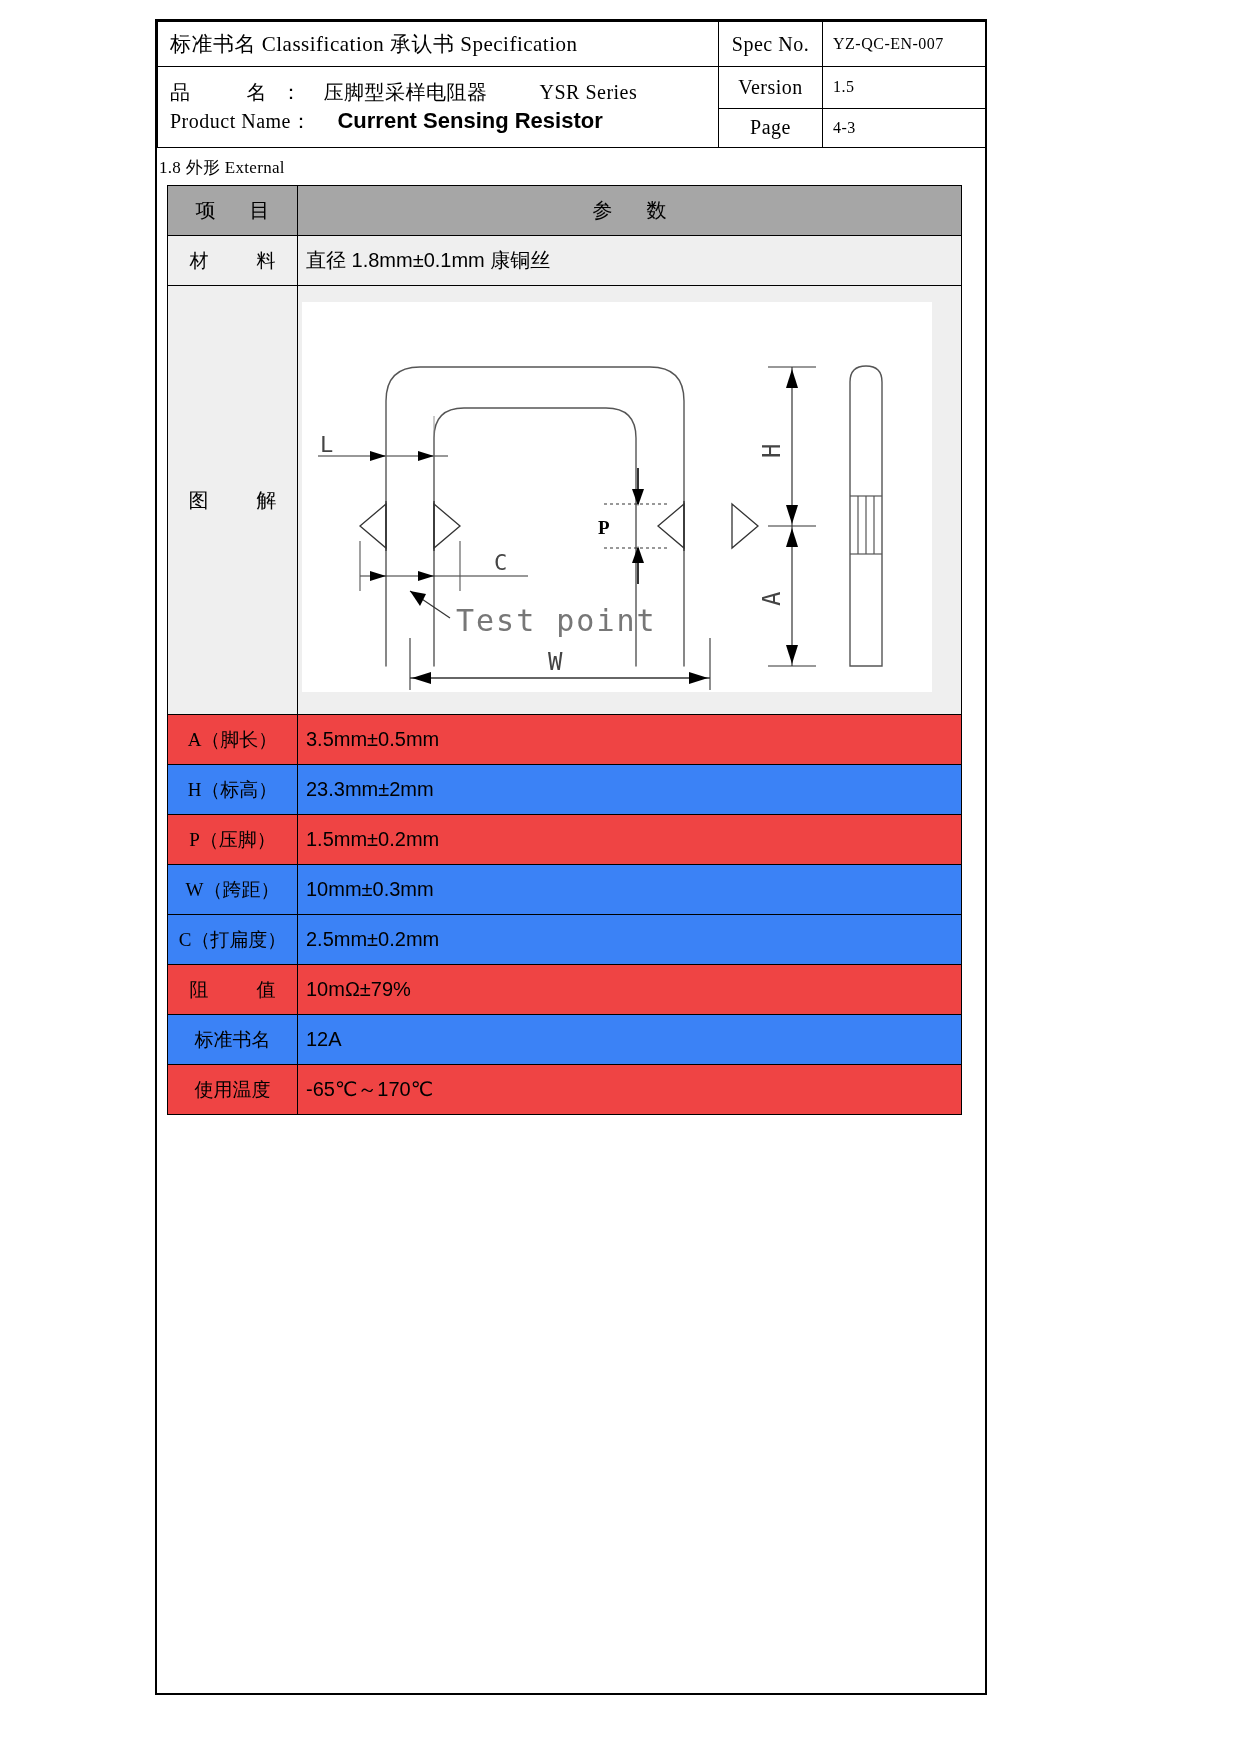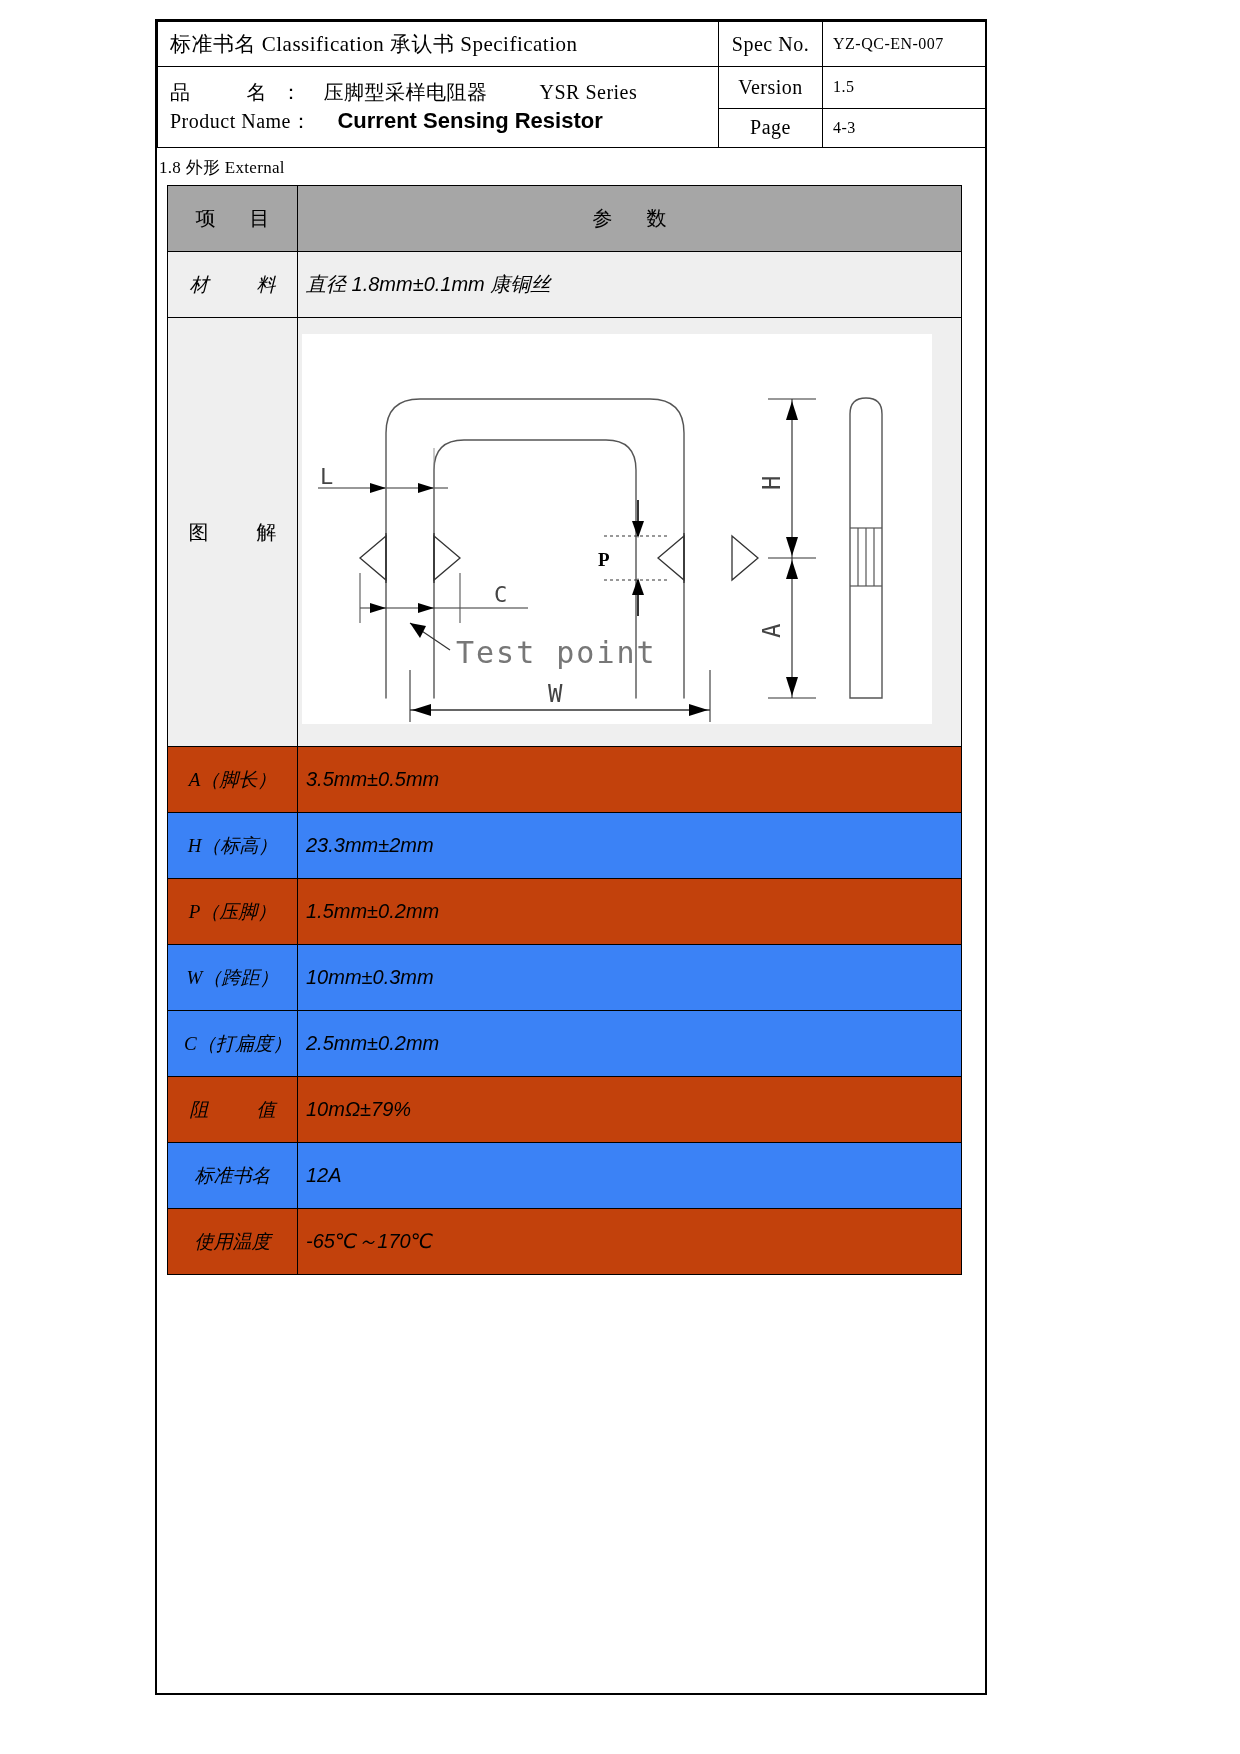--- a/index.html
+++ b/index.html
@@ -97,21 +97,21 @@
 
   
   .spec-table {
     border-collapse: collapse;
     width: 794px;
     margin-left: 10px;
     table-layout: fixed;
   }
   .spec-table td {
     border: 1px solid #000;
-    padding: 16px;
+    padding: 8px;
     vertical-align: middle;
   }
   .th-row td {
     background: #a6a6a6;
     height: 33px;
   }
   .th-item {
     text-align: center;
     font-size: 20px;
   }
@@ -136,24 +136,24 @@
     white-space: nowrap;
   }
   .val-cell-cn {
     font-family: "Liberation Sans", "DejaVu Sans", sans-serif;
     font-size: 20px;
     padding-left: 8px !important;
     white-space: nowrap;
   }
 
   .r-shade-a { background: #efefef; }
-  .r-shade-b { background: #c2410c; }
+  .r-shade-b { background: #ef4444; }
   .r-shade-c { background: #3b82f6; }
 
-  .dim-row td { height: 33px; font-style: italic; }
+  .dim-row td { height: 33px; }
 
   
   .draw-lbl-cell {
     background: #efefef;
     text-align: center;
     font-size: 20px;
     vertical-align: middle;
   }
   .draw-lbl-cell .gap-wide { display:inline-block; width: 48px; }
   .draw-cell {

